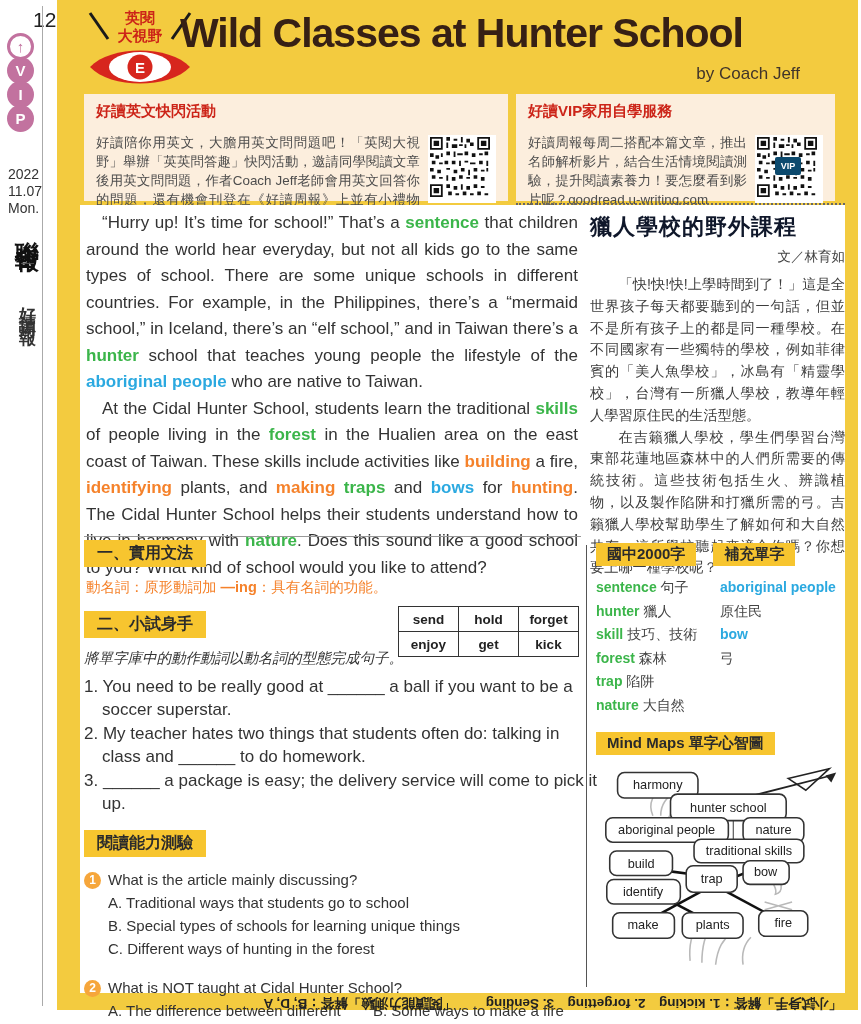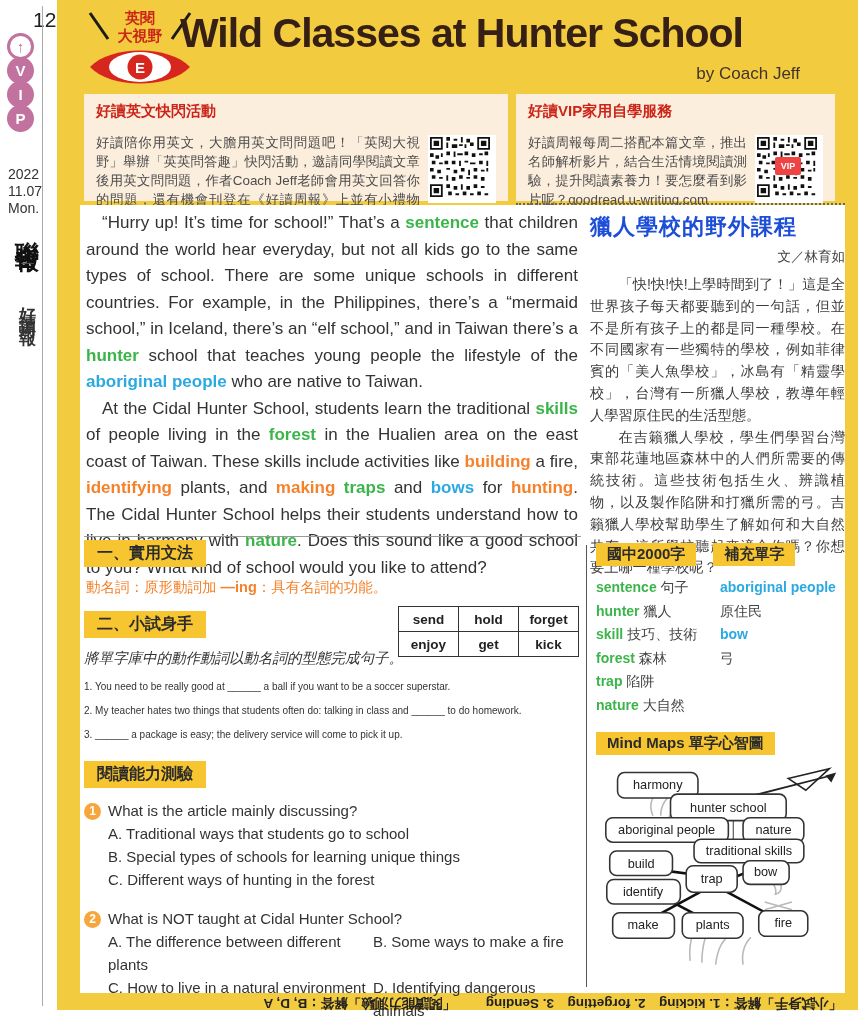--- a/index.html
+++ b/index.html
@@ -27,52 +27,52 @@
           font-size:17px;color:#40342a;}
   
   .promo{position:absolute;background:#fceedd;padding:8px 12px;box-sizing:border-box;}
   .promo1{left:84px;top:94px;width:424px;height:107px;}
   .promo2{left:516px;top:94px;width:319px;height:107px;}
   .promoh{color:#cc2418;font-weight:bold;font-size:15px;margin-bottom:12px;}
   .promobody{display:flex;gap:8px;}
   .promotext{font-size:13.4px;line-height:19px;color:#4c4c4c;text-align:justify;flex:1;}
   .qrbox{width:64px;height:64px;background:#fff;padding:2px;flex:none;position:relative;margin-top:2px;}
   .qr-svg{width:60px;height:60px;display:block;}
-  .viptag{position:absolute;left:20px;top:22px;width:26px;height:18px;background:#ef4444;
+  .viptag{position:absolute;left:20px;top:22px;width:26px;height:18px;background:#0c4a6e;
           color:#fff;font-size:9px;font-weight:bold;text-align:center;line-height:18px;border-radius:2px;}
   .dotted{position:absolute;left:516px;top:203px;width:329px;border-top:2px dotted #666;}
   
   .contentbg{position:absolute;left:80px;top:205px;width:765px;height:788px;background:#fff;}
   .article{position:absolute;left:86px;top:210px;width:492px;}
   .article p{font-size:17px;line-height:26.5px;color:#333;text-align:justify;
              text-indent:16px;margin:0;}
   [data-c="p"]{color:#333;}
   [data-c="g"]{color:#3bb54a;font-weight:bold;}
   [data-c="b"]{color:#2ba9e0;font-weight:bold;}
   [data-c="o"]{color:#f5822b;font-weight:bold;}
   [data-c="or"]{color:#f5822b;}
   [data-c="orb"]{color:#f5822b;font-weight:bold;}
   .cncol{position:absolute;left:590px;top:212px;width:255px;}
-  .cntitle{font-size:22px;font-weight:bold;color:#1d4ed8;letter-spacing:1px;}
+  .cntitle{font-size:22px;font-weight:bold;color:#0f172a;letter-spacing:1px;}
   .cnby{text-align:right;font-size:13.5px;color:#444;margin:6px 0 8px;}
   .cncol p{font-size:14.2px;line-height:21.8px;color:#3d3d3d;text-align:justify;
            text-indent:2em;margin:0;}
   
   .hrule{position:absolute;left:84px;top:536px;width:497px;height:1px;background:#999;}
   .vrule2{position:absolute;left:586px;top:545px;width:1px;height:442px;background:#555;}
   .hl{display:inline-block;background:#f7c52f;color:#2b2b2b;font-weight:bold;
       font-size:16px;padding:3px 13px;}
   .leftcol{position:absolute;left:84px;top:540px;width:497px;}
   .rule-line{font-size:14.5px;margin-top:11px;margin-left:2px;}
   .h2row{margin-top:14px;}
   .wordbank{position:absolute;right:2px;top:66px;border-collapse:collapse;margin-left:16px;}
   .wordbank td{border:1.5px solid #333;width:57px;height:22px;text-align:center;
                font-weight:bold;font-size:13.5px;color:#222;}
   .instruction{font-size:14.5px;color:#333;margin-top:11px;font-style:italic;}
-  .pitems{margin-top:7px;font-size:10px;line-height:23px;color:#333;}
+  .pitems{margin-top:7px;font-size:17px;line-height:23px;color:#333;}
   .pitems div{padding-left:18px;text-indent:-18px;margin-bottom:1px;width:500px;}
   .readhl{margin-top:15px;text-decoration:underline;}
   .q{margin-top:11px;font-size:15px;line-height:23px;color:#333;}
   .qnum{display:inline-block;width:17px;height:17px;border-radius:50%;background:#f6a63b;
         color:#fff;font-size:12px;line-height:17px;text-align:center;font-weight:bold;
         margin-right:7px;vertical-align:1px;}
   .opts{padding-left:24px;}
   .optgrid{display:grid;grid-template-columns:56% 44%;padding-left:24px;}
   
   .rightcol{position:absolute;left:596px;top:543px;width:250px;}

